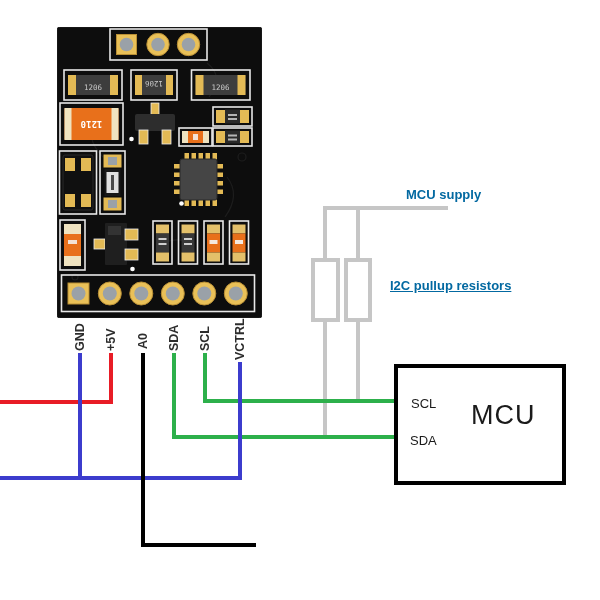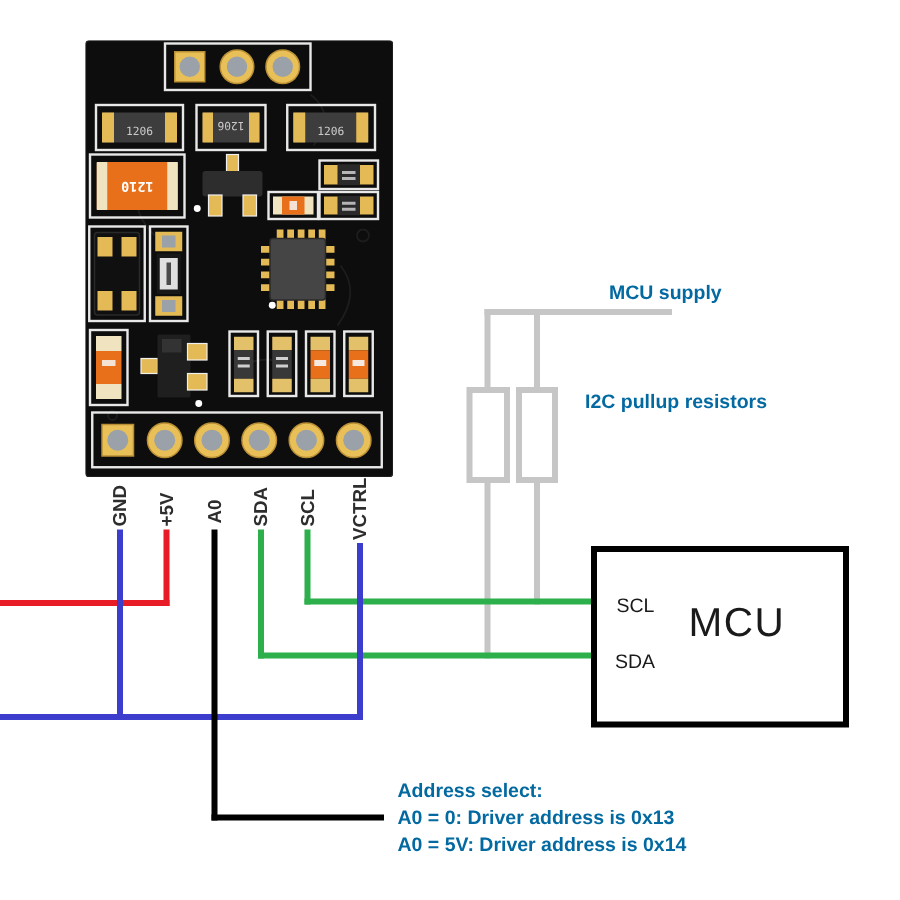--- a/index.html
+++ b/index.html
@@ -1,18 +1,19 @@
 <!DOCTYPE html>
 <html><head>
 <meta charset="utf-8">
 <style>
   html,body{margin:0;padding:0;background:#ffffff;}
   .canvas{
     position:relative;width:600px;height:600px;background:#ffffff;overflow:hidden;
     font-family:"Liberation Sans",sans-serif;
+    text-align:right;
   }
   .wire{position:absolute;}
   .z1{z-index:1}.z2{z-index:2}.z3{z-index:3}
   .pin-label{
     position:absolute;transform-origin:0 0;transform:rotate(-90deg);
     font-size:12.5px;font-weight:700;color:#2d2d2d;white-space:nowrap;line-height:14px;
     z-index:5;
   }
   .note{
     position:absolute;font-size:13px;font-weight:700;color:#0369a1;
@@ -269,24 +270,19 @@
   <div class="wire z2" style="left:141px;top:543px;width:115px;height:4px;background:#000000;"></div>
 
   <div class="wire z3" style="left:172px;top:353px;width:4px;height:86px;background:#2db04b;"></div>
   <div class="wire z2" style="left:172px;top:435px;width:224px;height:4px;background:#2db04b;"></div>
   <div class="wire z3" style="left:203px;top:353px;width:4px;height:50px;background:#2db04b;"></div>
   <div class="wire z2" style="left:203px;top:399px;width:193px;height:4px;background:#2db04b;"></div>
 
   <div class="mcu-box">
     <div class="mcu-pin" style="left:13px;top:28px;">SCL</div>
     <div class="mcu-pin" style="left:12px;top:65px;">SDA</div>
-    <div class="mcu-name" style="left:61px;top:32px;">MCU</div>
+    <div class="mcu-name" style="left:73px;top:32px;">MCU</div>
   </div>
 
   <div class="note" style="left:406px;top:187px;">MCU supply</div>
-  <div class="note" style="left:390px;top:260px;">I2C pullup resistors</div>
-  <div class="note addr" style="left:265px;top:518px;">
-    <div>Address select:</div>
-    <div>A0 = 0: Driver address is 0x13</div>
-    <div>A0 = 5V: Driver address is 0x14</div>
-  </div>
+  <div class="note" style="left:390px;top:278px;text-decoration:underline;">I2C pullup resistors</div>
 
 </div>
 
 </body></html>

